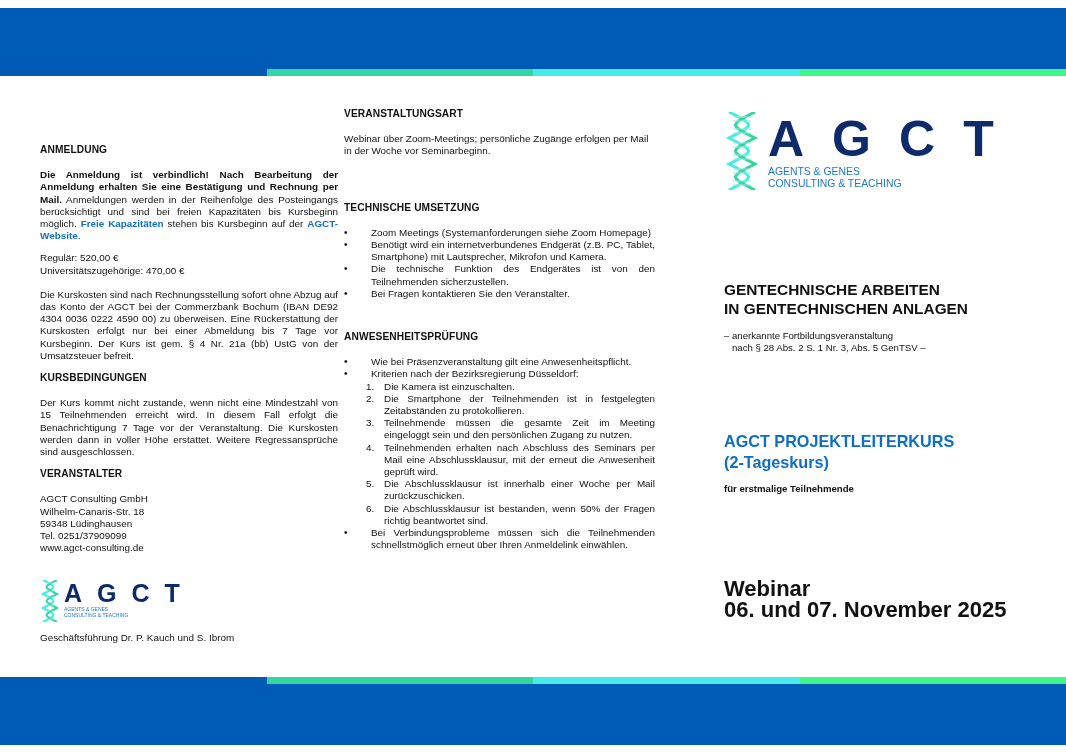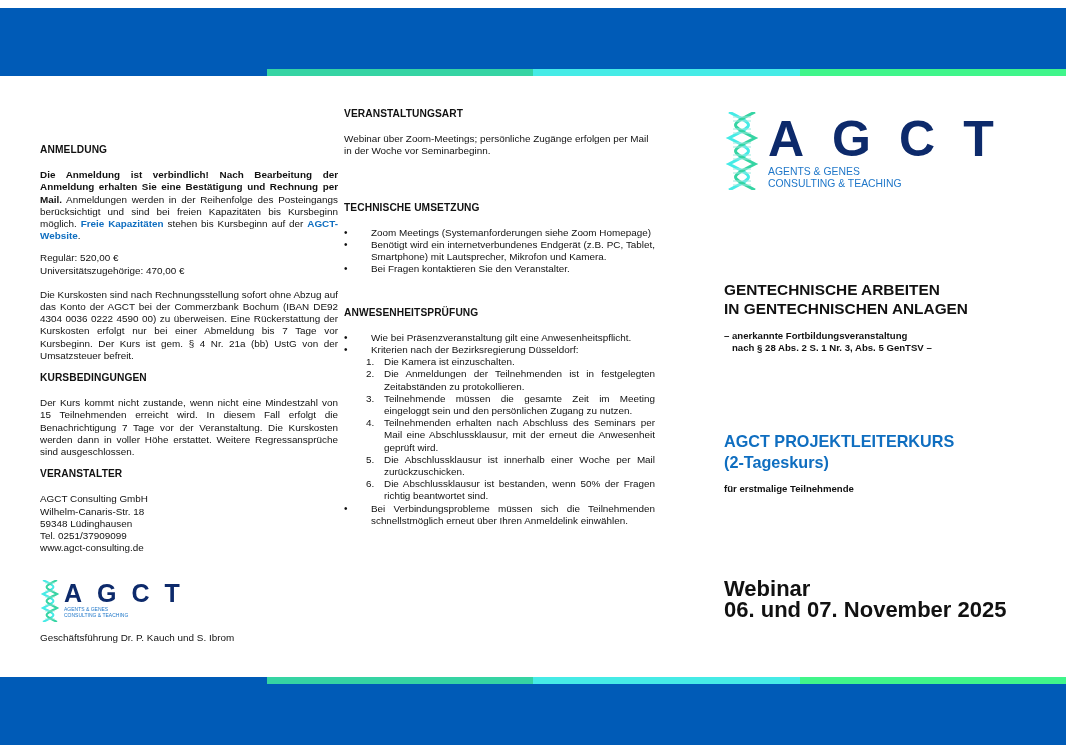--- a/index.html
+++ b/index.html
@@ -32,21 +32,21 @@
   ul.bullets > li::before { content:"•"; position:absolute; left:0; top:0; font-size:10px; }
   ol.nums { list-style:none; margin:0; padding:0; }
   ol.nums > li { position:relative; padding-left:18px; text-align:justify; }
   .num { position:absolute; left:0; top:0; }
 
   .logo { display:flex; align-items:flex-start; }
   .logo .letters { color:#0d2a6b; font-weight:bold; letter-spacing:0; }
   .logo .tag { color:#1f77c9; text-align:left; }
 
   .title-big { font-size:15.4px; line-height:19px; font-weight:bold; color:#111; margin:0; }
-  .subtitle { font-size:9.6px; line-height:12px; font-weight:bold; margin-top:12px; }
+  .subtitle { font-size:9.6px; line-height:12px; font-weight:normal; margin-top:12px; }
   .course { font-size:16.2px; line-height:21px; font-weight:bold; color:#0f6ec0; }
   .audience { font-size:9.6px; font-weight:bold; margin-top:10px; }
   .event { font-size:22px; line-height:21px; font-weight:bold; }
 </style>
 </head>
 <body>
 
 <div class="band-top"></div>
 <div class="stripes stripes-top">
   <div class="s" style="background:#005bb7"></div>
@@ -113,33 +113,34 @@
   <section>
     <div class="h">VERANSTALTUNGSART</div>
     <div>Webinar über Zoom-Meetings; persönliche Zugänge erfolgen per Mail in der Woche vor Seminarbeginn.</div>
   </section>
 
   <section style="margin-top:44px;">
     <div class="h">TECHNISCHE UMSETZUNG</div>
     <ul class="bullets">
       <li>Zoom Meetings (Systemanforderungen siehe Zoom Homepage)</li>
       <li>Benötigt wird ein internetverbundenes Endgerät (z.B. PC, Tablet, Smartphone) mit Lautsprecher, Mikrofon und Kamera.</li>
+      <li>Die technische Funktion des Endgerätes ist von den Teilnehmenden sicherzustellen.</li>
       <li>Bei Fragen kontaktieren Sie den Veranstalter.</li>
     </ul>
   </section>
 
   <section style="margin-top:31px;">
     <div class="h">ANWESENHEITSPRÜFUNG</div>
     <ul class="bullets">
       <li>Wie bei Präsenzveranstaltung gilt eine Anwesenheitspflicht.</li>
       <li>
         <span>Kriterien nach der Bezirksregierung Düsseldorf:</span>
         <ol class="nums" style="margin-left:-5px;">
           <li><span class="num">1.</span><span>Die Kamera ist einzuschalten.</span></li>
-          <li><span class="num">2.</span><span>Die Anmeldungen der Teilnehmenden ist in festgelegten Zeitabständen zu protokollieren.</span></li>
+          <li><span class="num">2.</span><span>Die Smartphone der Teilnehmenden ist in festgelegten Zeitabständen zu protokollieren.</span></li>
           <li><span class="num">3.</span><span>Teilnehmende müssen die gesamte Zeit im Meeting eingeloggt sein und den persönlichen Zugang zu nutzen.</span></li>
           <li><span class="num">4.</span><span>Teilnehmenden erhalten nach Abschluss des Seminars per Mail eine Abschlussklausur, mit der erneut die Anwesenheit geprüft wird.</span></li>
           <li><span class="num">5.</span><span>Die Abschlussklausur ist innerhalb einer Woche per Mail zurückzuschicken.</span></li>
           <li><span class="num">6.</span><span>Die Abschlussklausur ist bestanden, wenn 50% der Fragen richtig beantwortet sind.</span></li>
         </ol>
       </li>
       <li>Bei Verbindungsprobleme müssen sich die Teilnehmenden schnellstmöglich erneut über Ihren Anmeldelink einwählen.</li>
     </ul>
   </section>
 </div>

